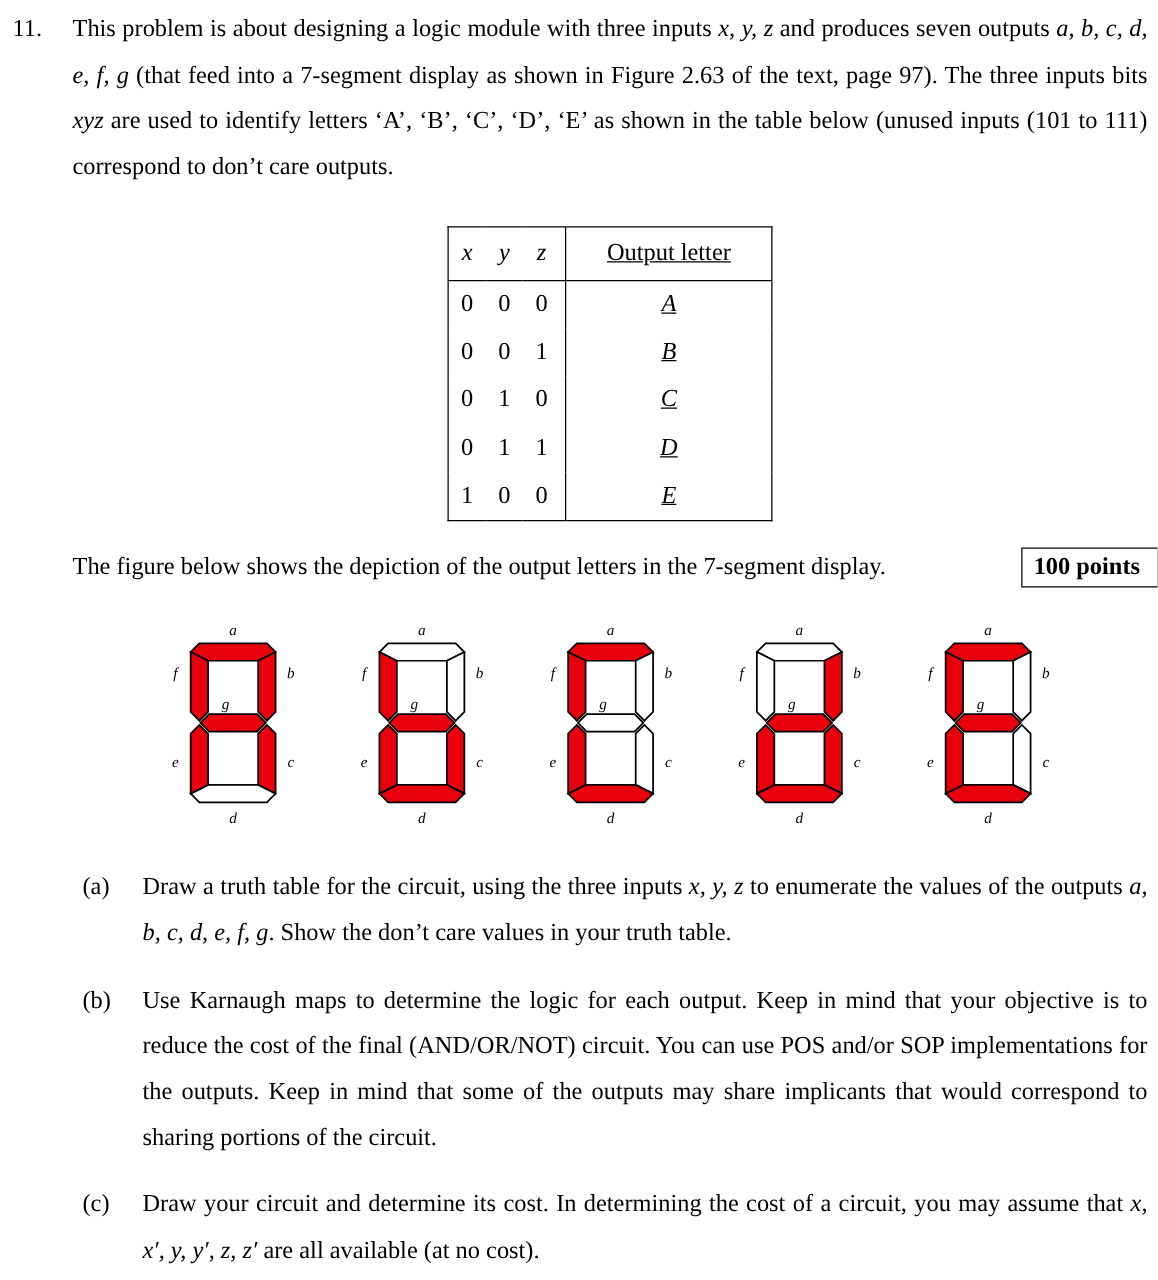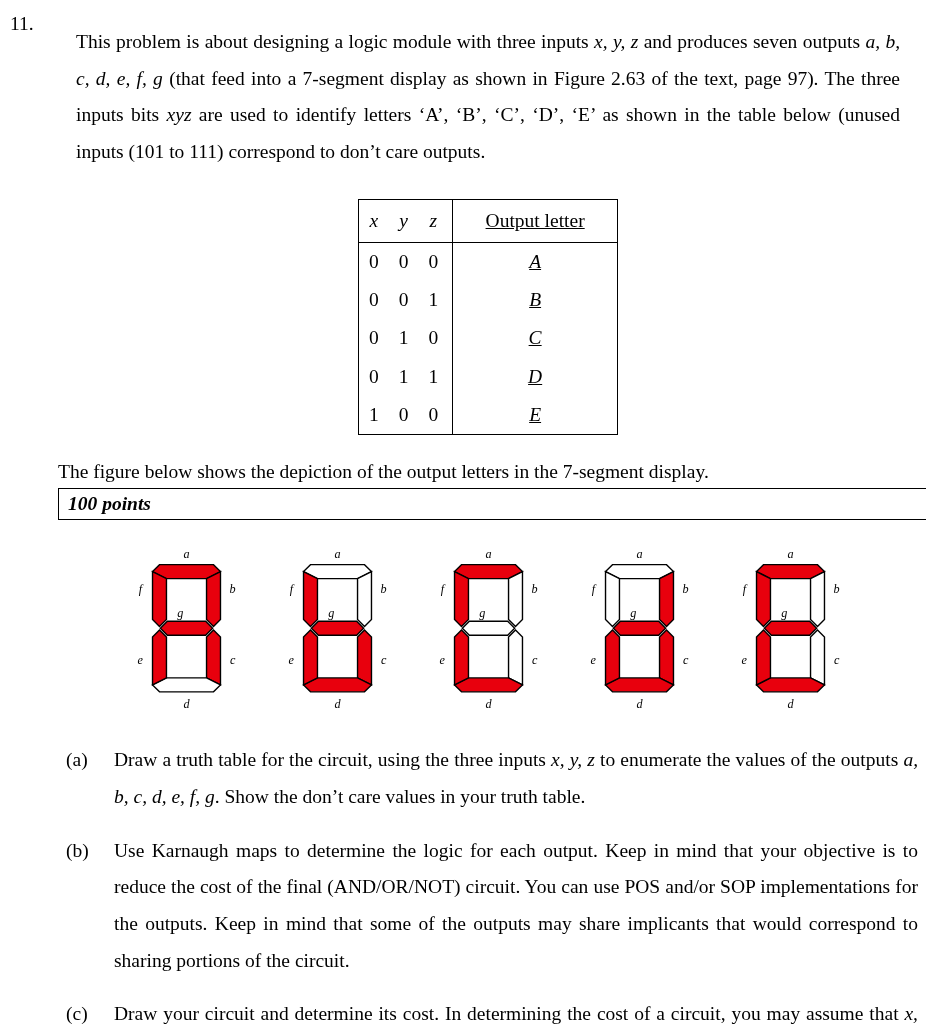--- a/index.html
+++ b/index.html
@@ -3,37 +3,37 @@
 <meta charset="utf-8">
 <style>
   html, body { margin:0; padding:0; background:#ffffff; color:#000000; }
   body { font-family:"Liberation Serif","DejaVu Serif",serif; font-size:19.5px; }
   .page { width:926px; min-height:1024px; margin:0 auto; box-sizing:border-box; padding:6px 8px 10px 10px; overflow:hidden; }
 
   .problem { display:flex; gap:12px; }
   .prob-num { flex:none; width:36px; line-height:1.88; }
   .prob-body { flex:1; min-width:0; }
 
-  .intro { margin:18px; line-height:1.88; text-align:justify; }
+  .intro { margin:0; line-height:1.88; text-align:justify; }
   i { font-style:italic; }
 
   .table-wrap { display:flex; justify-content:center; margin:28px 0 20px 0; }
   table.truth { border-collapse:collapse; border:1px solid #000; }
   table.truth th, table.truth td {
     font-weight:normal; text-align:center; padding:5px 10px; line-height:1.45;
   }
   table.truth th { padding:7px 10px; }
   table.truth th:nth-child(3), table.truth td:nth-child(3) { border-right:1px solid #000; padding-right:14px; }
   table.truth thead th { border-bottom:1px solid #000; }
   table.truth th:nth-child(4), table.truth td:nth-child(4) { padding-left:22px; padding-right:22px; min-width:120px;text-decoration:underline; }
   .math { font-style:italic; }
 
-  .caption-row { display:flex; margin:16px 0 4px 0;flex-direction:column; }
+  .caption-row { display:flex; align-items:center; margin:16px 0 4px 0; }
   .caption { flex:1; line-height:1.7; }
-  .points-badge { flex:none; border:1.5px solid #000; padding:4px 2px 4px 9px; font-weight:bold; white-space:nowrap; margin-right:-9px;font-style:italic; }
+  .points-badge { flex:none; border:1.5px solid #000; padding:4px 14px 4px 9px; font-weight:bold; white-space:nowrap; margin-right:-9px; }
 
   .figure-row { display:flex; justify-content:center; align-items:flex-start; gap:36px; margin:24px 0 26px 0; }
   svg.display { width:115px; height:172px; display:block; }
   .seg-label { font-family:"Liberation Serif","DejaVu Serif",serif; font-style:italic; font-size:14px; fill:#000; }
 
   .parts { margin:6px 0 0 8px; }
   .part { display:flex; gap:10px; margin:0 0 17px 0; }
   .part-label { flex:none; width:38px; line-height:1.88; }
   .part-text { flex:1; min-width:0; line-height:1.88; text-align:justify; }
 </style>

